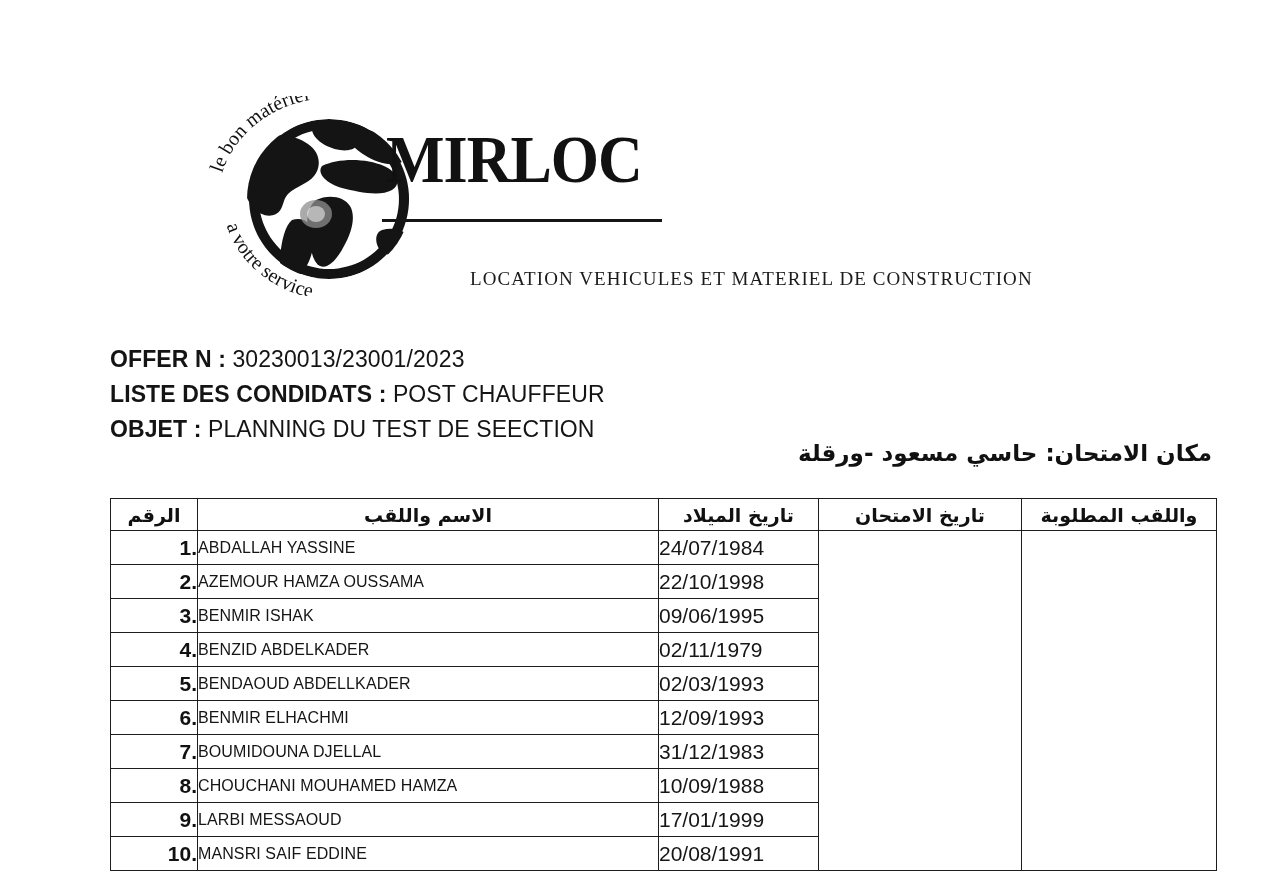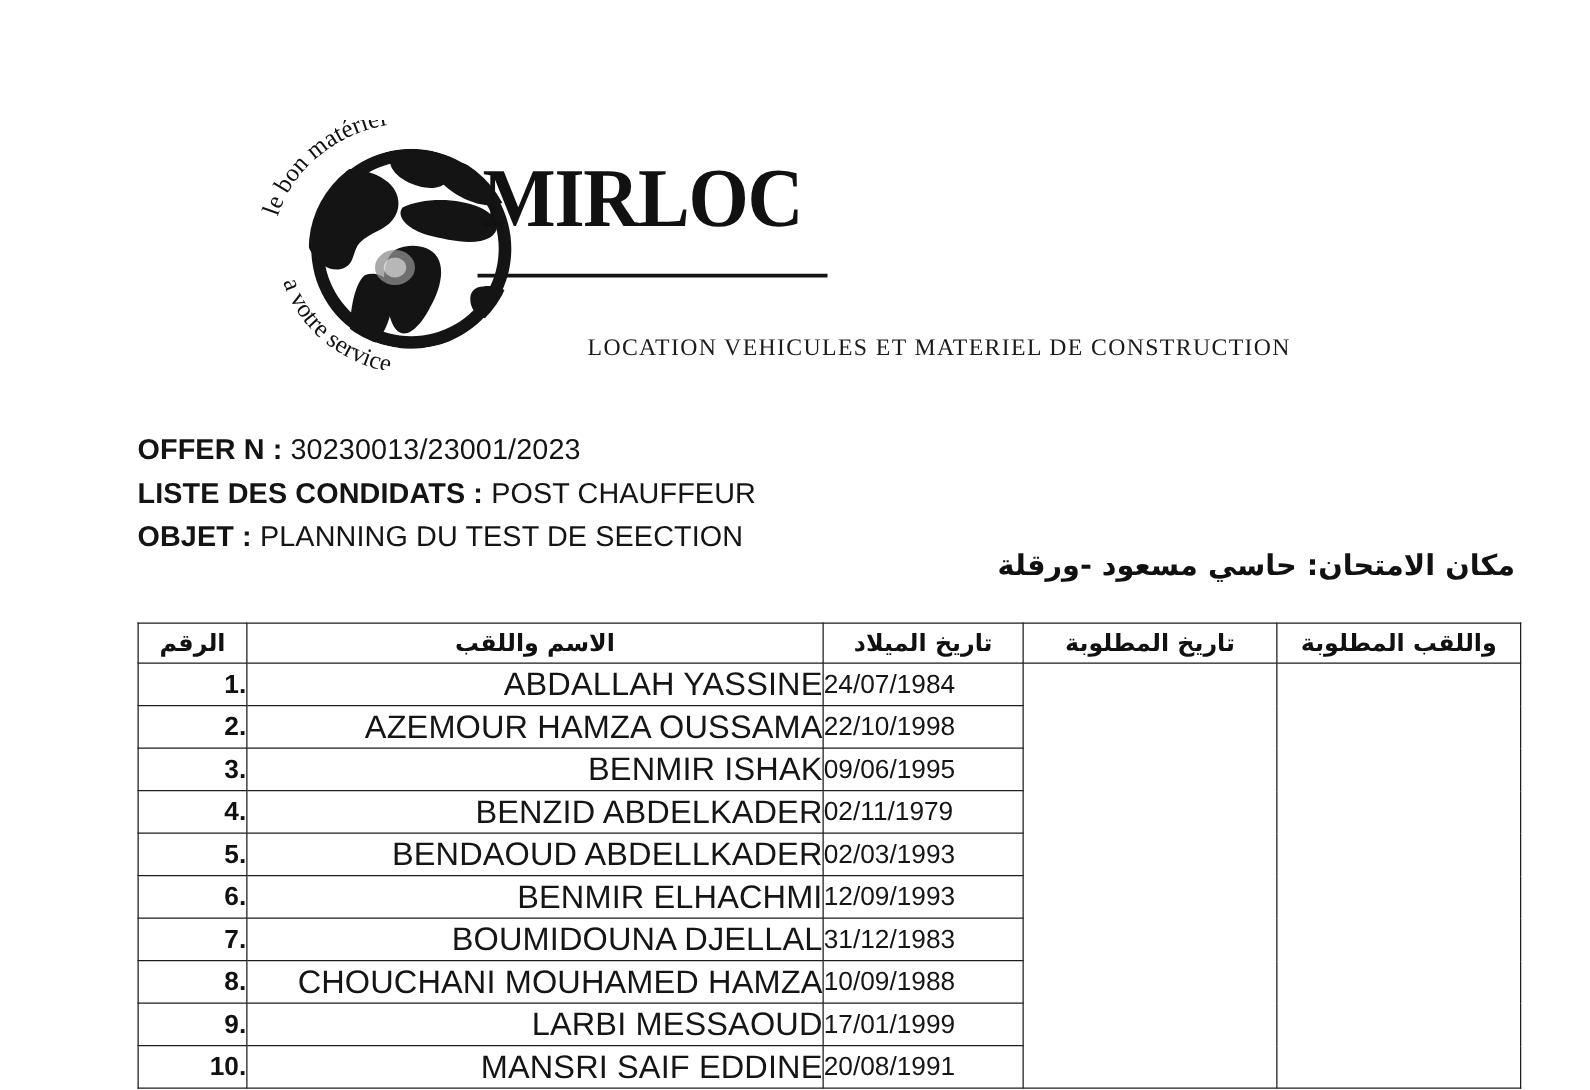--- a/index.html
+++ b/index.html
@@ -165,23 +165,23 @@
     height: 33px;
     text-align: right;
     padding-right: 11px;
     font-weight: bold;
     font-size: 21px;
     color: #111;
   }
 
   td.name {
     height: 33px;
-    text-align: right;
+    text-align: left;
     padding-left: 11px;
-    font-size: 26px;
+    font-size: 16px;
     letter-spacing: 0.1px;
     color: #151515;
     white-space: nowrap;
     overflow: hidden;
   }
 
   td.dob {
     height: 33px;
     text-align: left;
     font-size: 21px;
@@ -285,21 +285,21 @@
           <col class="c-name">
           <col class="c-dob">
           <col class="c-exam">
           <col class="c-docs">
       </colgroup>
       <thead>
         <tr>
           <th>الرقم</th>
           <th>الاسم واللقب</th>
           <th>تاريخ الميلاد</th>
-          <th>تاريخ المطلوبة</th>
+          <th>تاريخ الامتحان</th>
           <th class="docs-col">واللقب المطلوبة</th>
         </tr>
       </thead>
       <tbody>
           <tr>
             <td class="num">1.</td>
             <td class="name">ABDALLAH YASSINE</td>
             <td class="dob">24/07/1984</td>
             <td rowspan="10"></td>
             <td class="docs-col" rowspan="10"></td>

